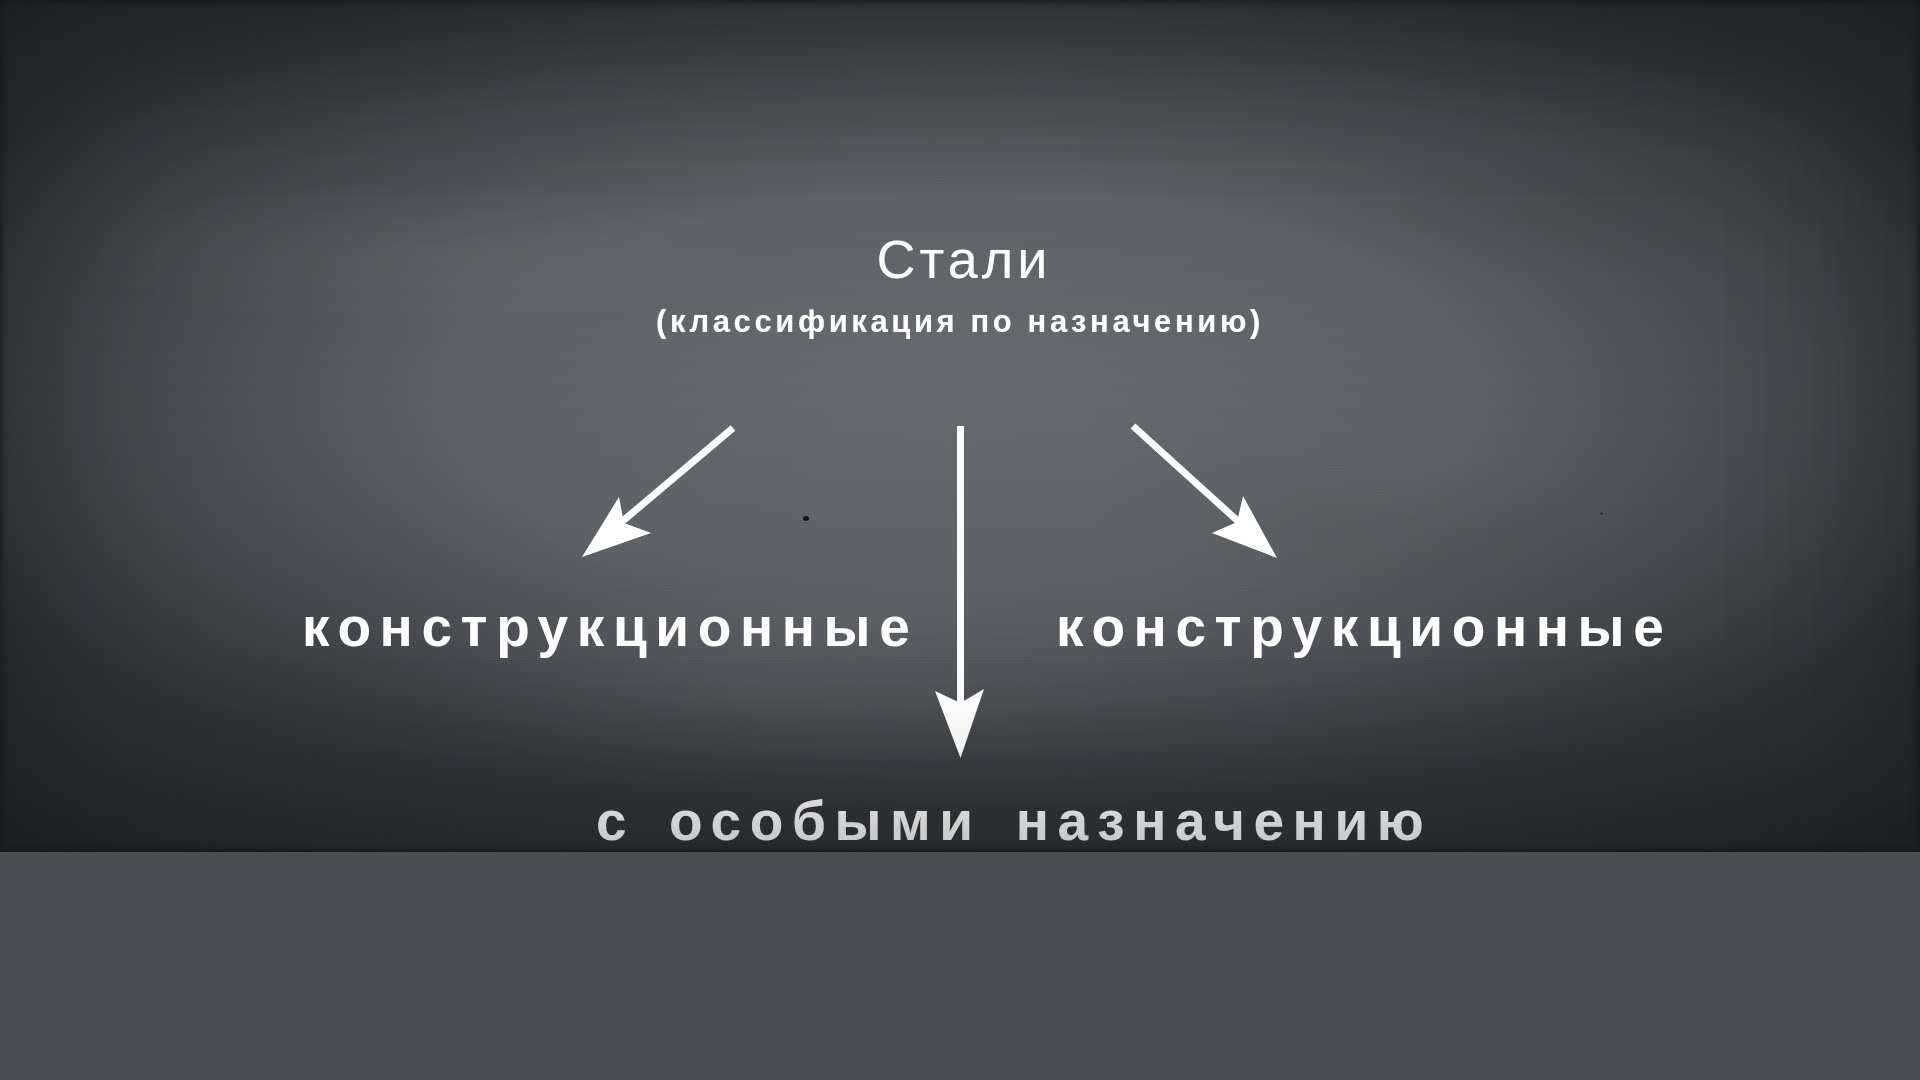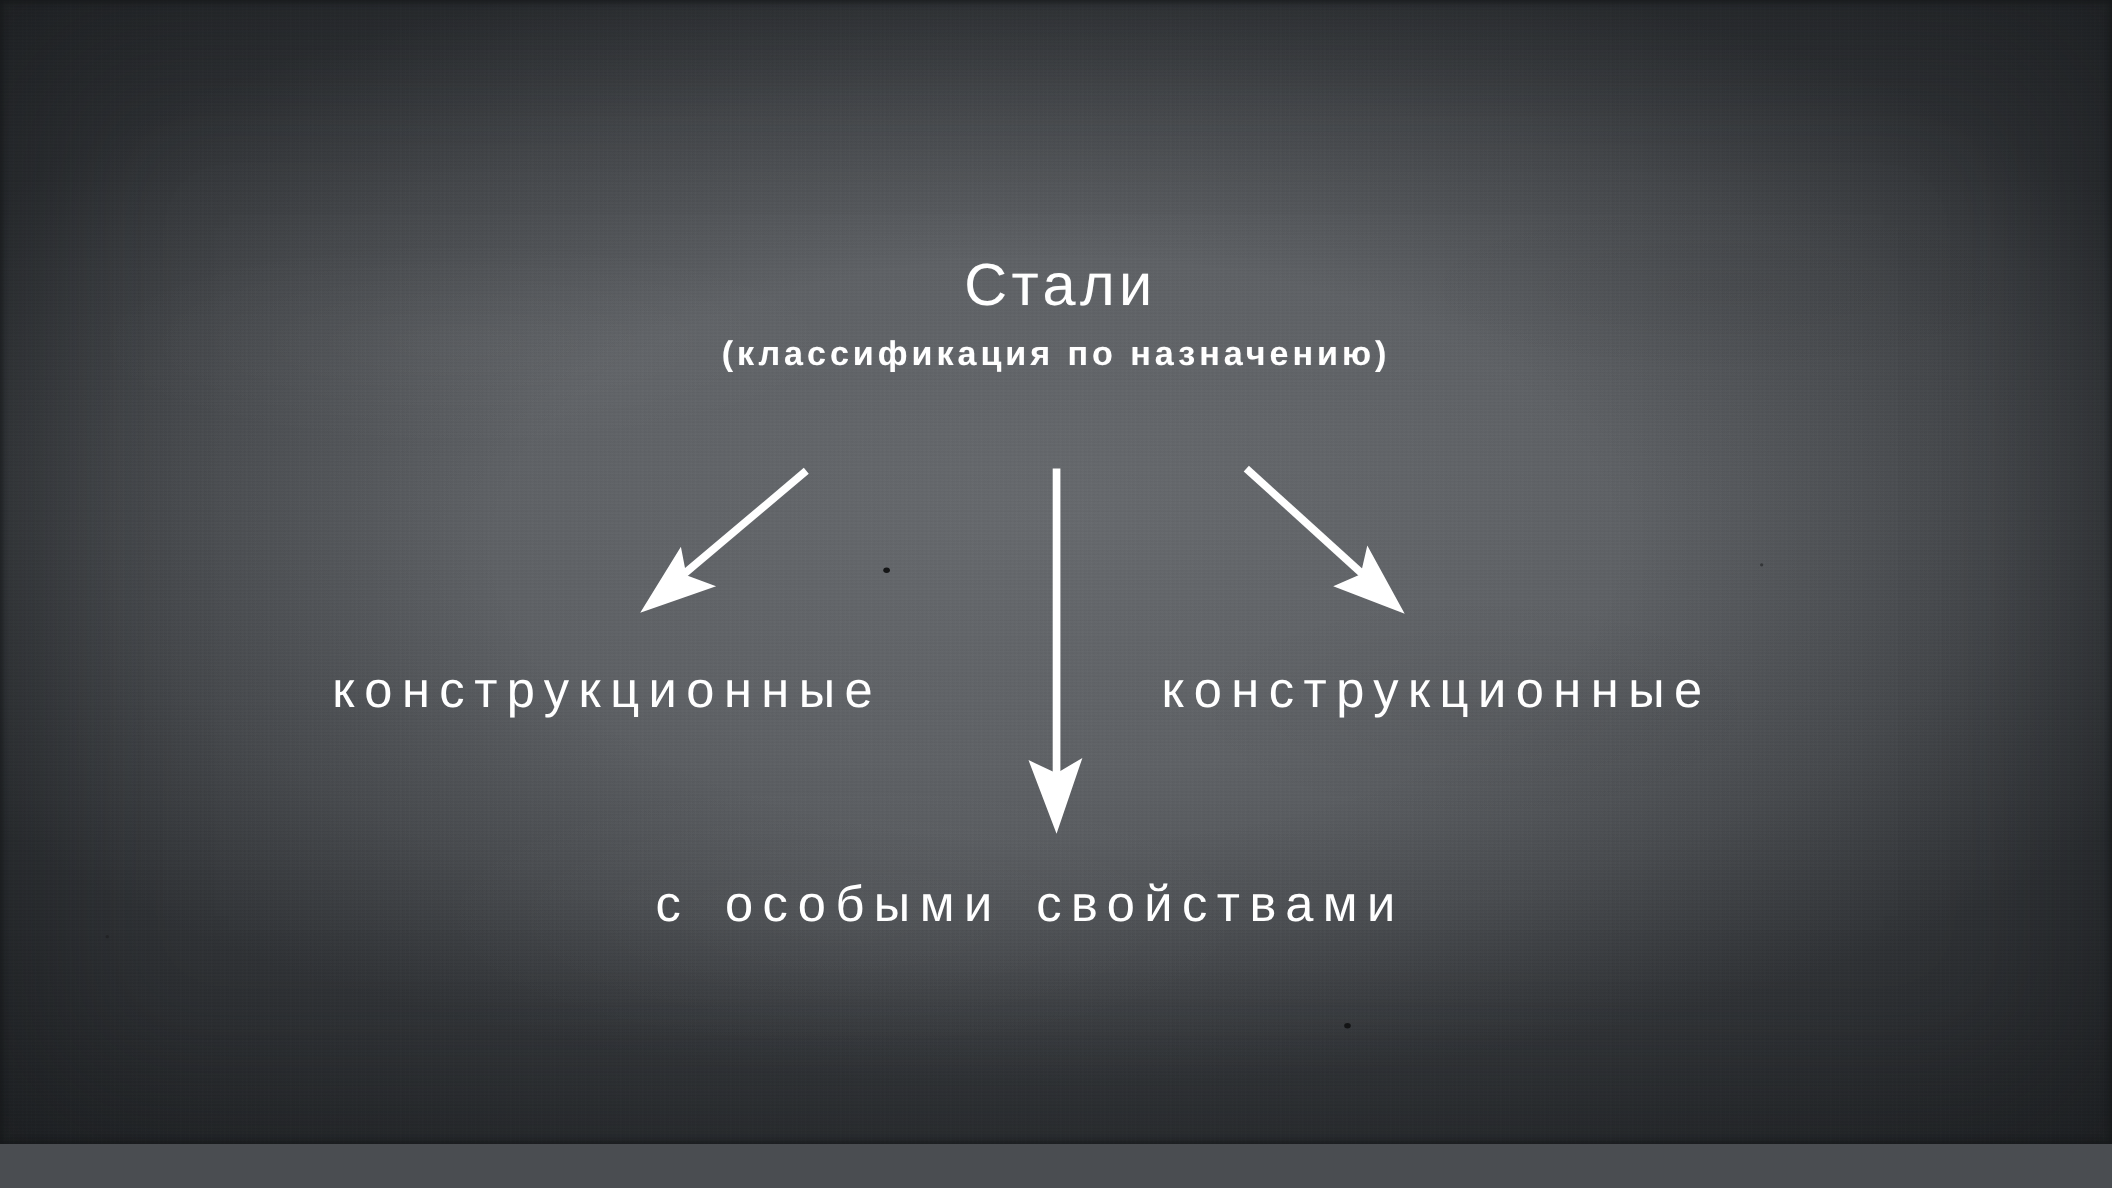--- a/index.html
+++ b/index.html
@@ -6,21 +6,21 @@
     margin: 0;
     padding: 0;
     width: 1920px;
     height: 1080px;
     overflow: hidden;
     background: #4a4d51;
   }
   .slide {
     position: relative;
     width: 1920px;
-    height: 1040px;
+    height: 852px;
     overflow: hidden;
     background:
       radial-gradient(ellipse 75% 72% at 50% 48%, rgba(0,0,0,0) 0%, rgba(0,0,0,0) 35%, rgba(10,12,14,0.25) 70%, rgba(8,10,12,0.55) 100%),
       radial-gradient(ellipse 60% 50% at 50% 45%, #66696d 0%, #5e6165 45%, #505357 75%, #3c3f43 100%);
     font-family: "Liberation Sans", "DejaVu Sans", sans-serif;
     color: #ffffff;
   }
   
   .texture {
     position: absolute;
@@ -60,22 +60,22 @@
   .subtitle {
     top: 300px;
     font-size: 31px;
     font-weight: bold;
     letter-spacing: 3.6px;
     line-height: 44px;
   }
   .node {
     position: absolute;
     white-space: nowrap;
-    font-size: 46px;
-    font-weight: normal;
+    font-size: 55px;
+    font-weight: bold;
     letter-spacing: 8.6px;
     line-height: 66px;
     color: #ffffff;
   }
   .node-left {
     left: 302px;
     top: 594px;
   }
   .node-right {
     left: 1056px;
@@ -121,21 +121,21 @@
     </g>
 
     <g>
       <line x1="1133" y1="426" x2="1240" y2="523" stroke="#ffffff" stroke-width="7" stroke-linecap="butt"></line>
       <polygon points="1277,558 1212,533 1237,522 1243,496" fill="#ffffff"></polygon>
     </g>
   </svg>
 
   <div class="node node-left">конструкционные</div>
   <div class="node node-right">конструкционные</div>
-  <div class="node node-bottom">с особыми свойствами</div>
+  <div class="node node-bottom">с особыми назначению</div>
 
   <div class="speck" style="left:803px;top:516px;width:6px;height:5px;"></div>
   <div class="speck" style="left:1222px;top:930px;width:6px;height:5px;"></div>
   <div class="speck" style="left:1600px;top:512px;width:3px;height:3px;opacity:0.5;"></div>
   <div class="speck" style="left:96px;top:850px;width:3px;height:3px;opacity:0.4;"></div>
 
   <div class="edge-shade"></div>
 </div>
 
 </body></html>

